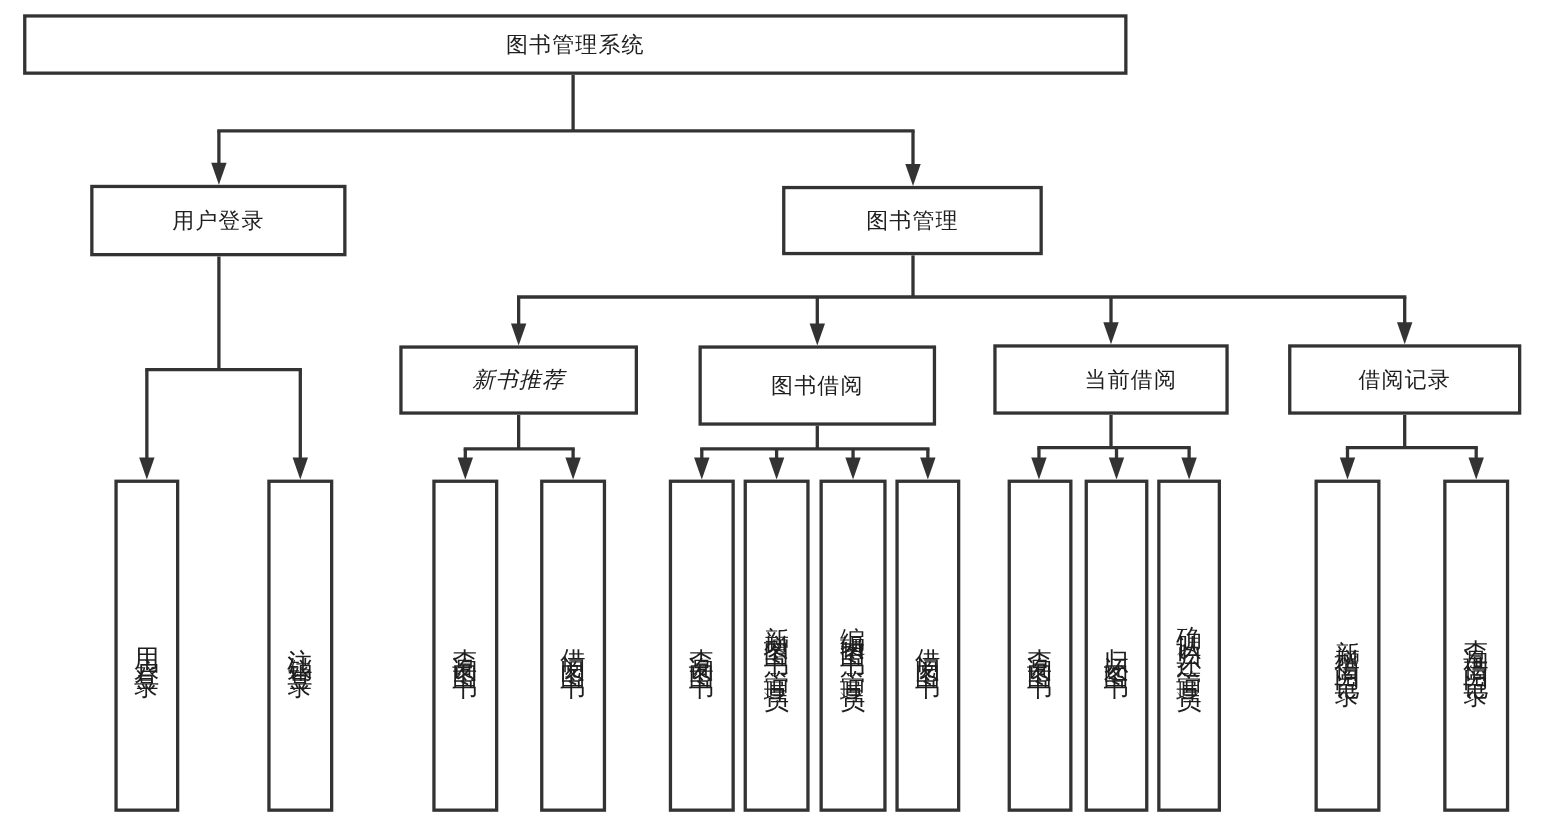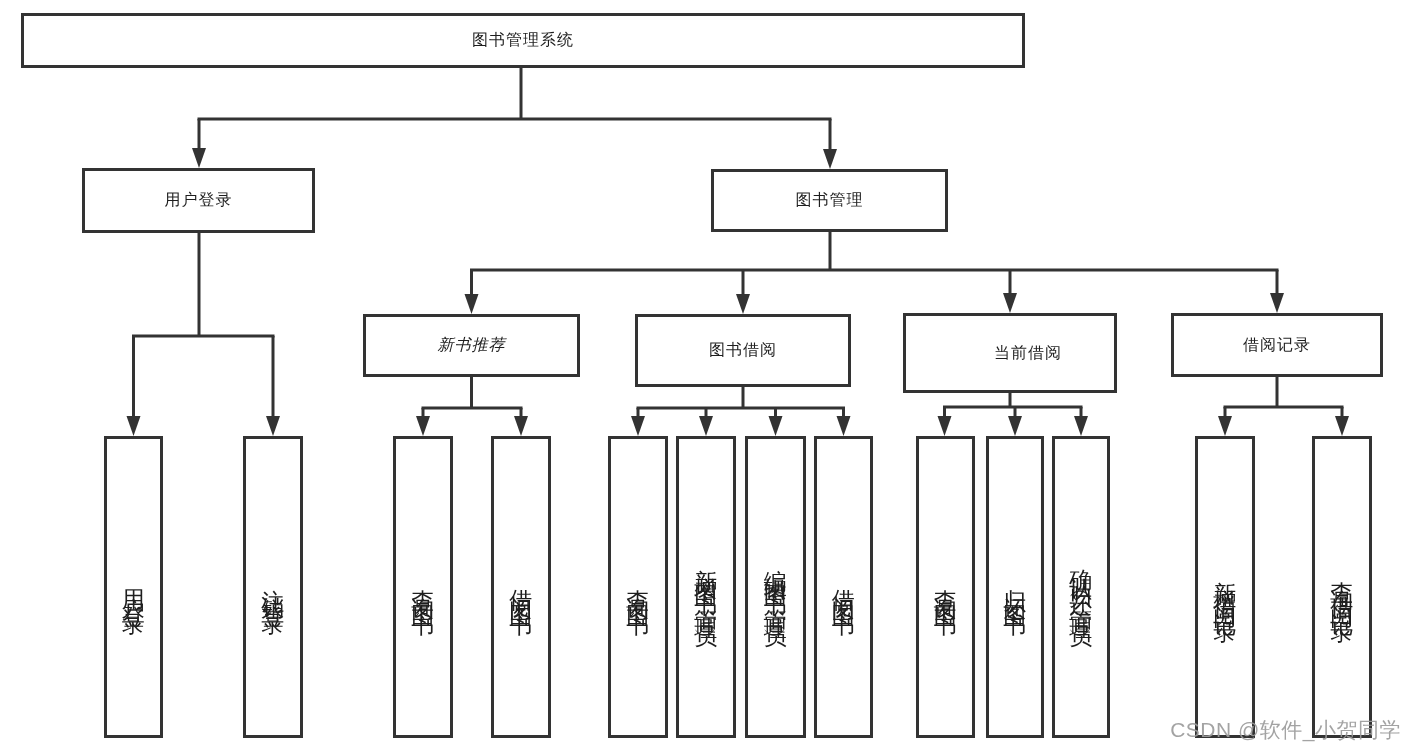--- a/index.html
+++ b/index.html
@@ -8,38 +8,38 @@
   .stage {
     position:relative; width:1405px; height:747px;
     background:#ffffff; overflow:hidden; color:#1e1e1e;
   }
   .connectors { position:absolute; left:0; top:0; width:1405px; height:747px; }
   .node {
     position:absolute; background:#ffffff; border:3px solid #333333;
     display:flex; align-items:center; justify-content:center;
     color:#1e1e1e;
   }
-  .hnode { font-size:16px; letter-spacing:1px; white-space:nowrap; }
+  .hnode { font-size:20px; letter-spacing:1px; white-space:nowrap; }
   .vnode { font-size:23px; }
   .vnode .vtext {
     writing-mode:vertical-rl; text-orientation:mixed;
     letter-spacing:8px; line-height:1.15; white-space:nowrap;
   }
   .watermark {
     position:absolute; right:4px; top:716px; font-size:21px;
     color:rgba(155,155,155,0.92); letter-spacing:0.5px; white-space:nowrap;
     z-index:5;
   }
   
   #n-root   { left:21px;  top:13px;  width:1004px; height:55px; }
   #n-ulogin { left:82px;  top:168px; width:233px;  height:65px; }
   #n-bmgmt  { left:711px; top:169px; width:237px;  height:63px; }
   #n-newrec { left:363px; top:314px; width:217px;  height:63px;font-style:italic; }
   #n-borrow { left:635px; top:314px; width:216px;  height:73px; }
-  #n-current{ left:903px; top:313px; width:214px;  height:80px;padding-left:36px; }
+  #n-current{ left:903px; top:313px; width:214px;  height:64px;padding-left:36px; }
   #n-records{ left:1171px;top:313px; width:212px;  height:64px; }
   .leaf { top:436px; height:302px; }
   #l1  { left:104px;  width:59px; }
   #l2  { left:243px;  width:60px; }
   #l3  { left:393px;  width:60px; }
   #l4  { left:491px;  width:60px; }
   #l5  { left:608px;  width:60px; }
   #l6  { left:676px;  width:60px; }
   #l7  { left:745px;  width:61px; }
   #l8  { left:814px;  width:59px; }
@@ -177,14 +177,13 @@
   <div id="l11" class="node vnode leaf">
     <span class="vtext">确认归还（管理员）</span>
   </div>
   <div id="l12" class="node vnode leaf">
     <span class="vtext">新增借阅记录</span>
   </div>
   <div id="l13" class="node vnode leaf">
     <span class="vtext">查询借阅记录</span>
   </div>
 
-  <div class="watermark">CSDN @软件_小贺同学</div>
 </div>
 
 </body></html>

